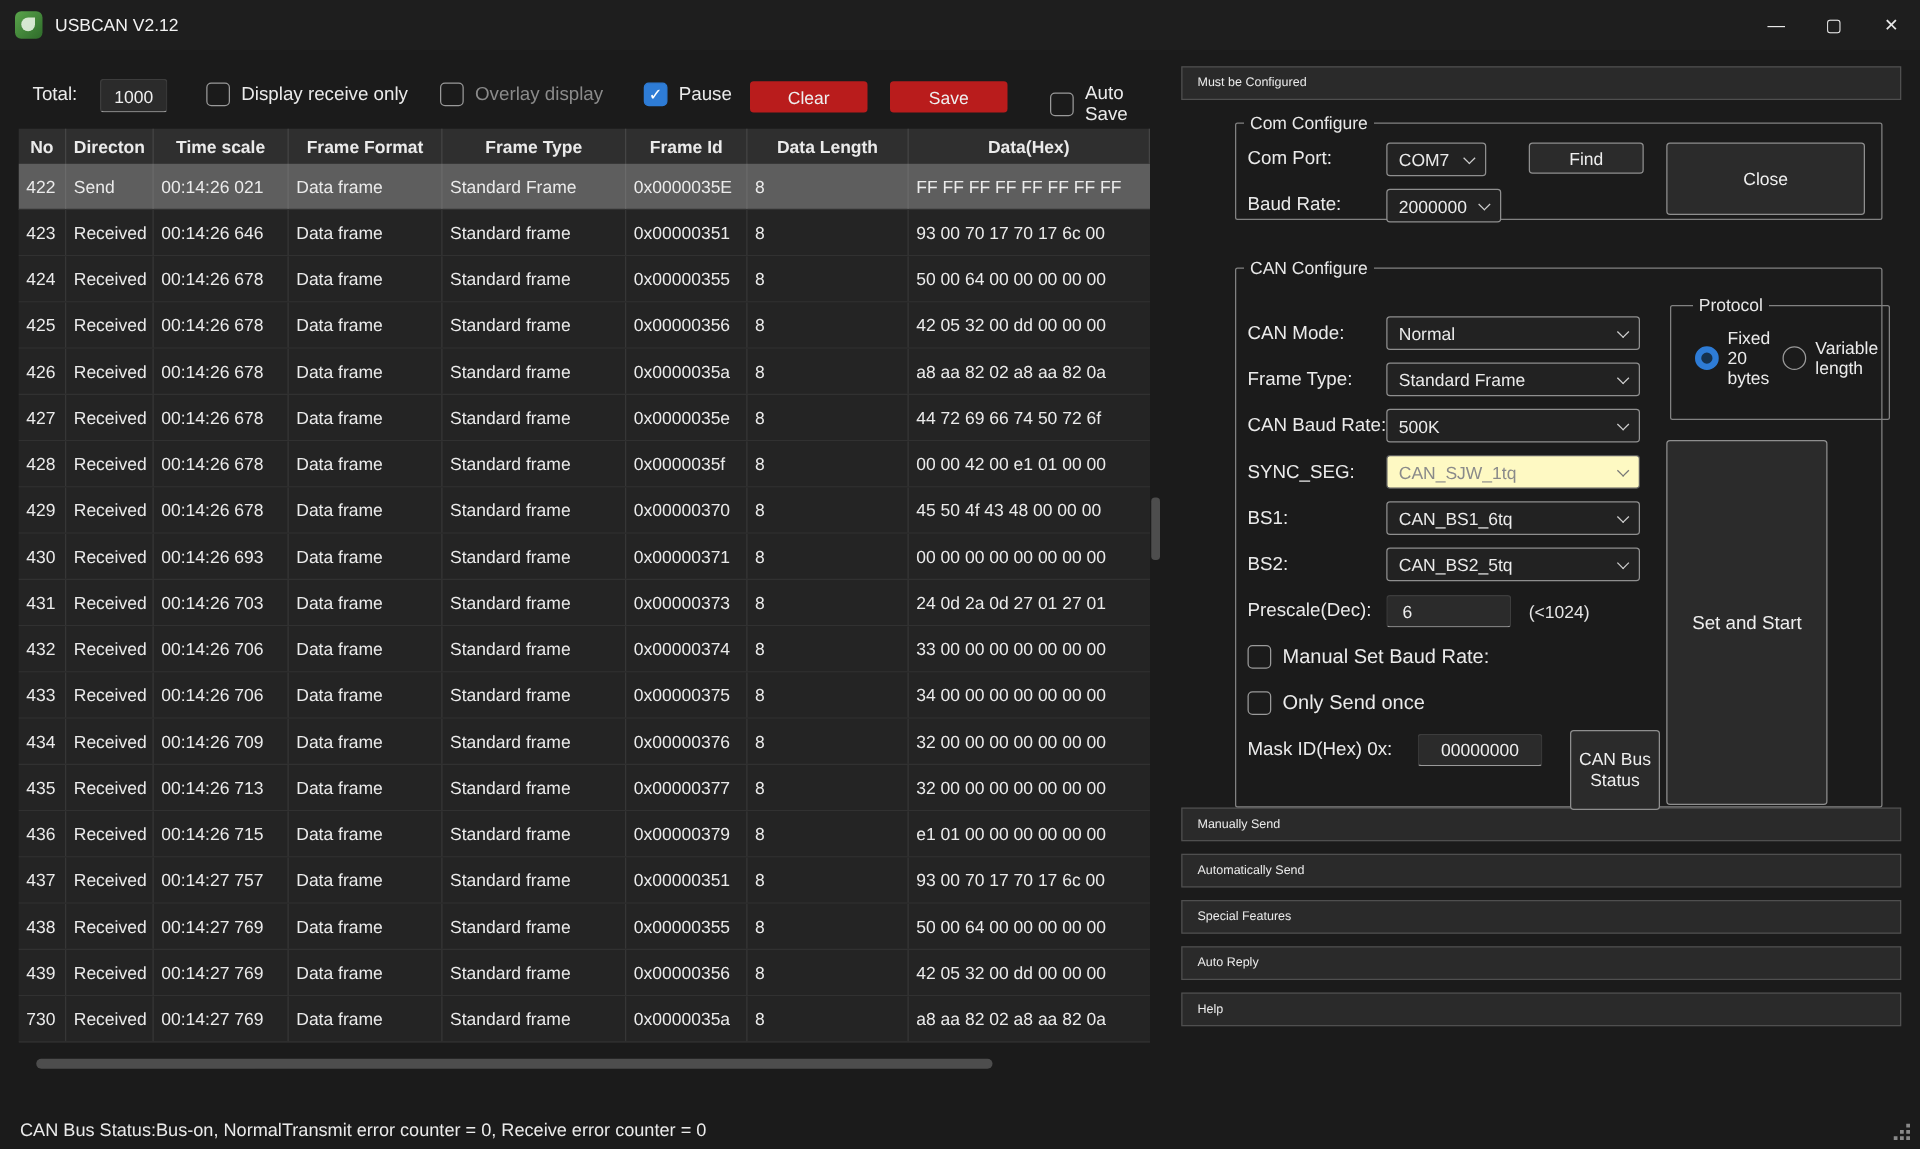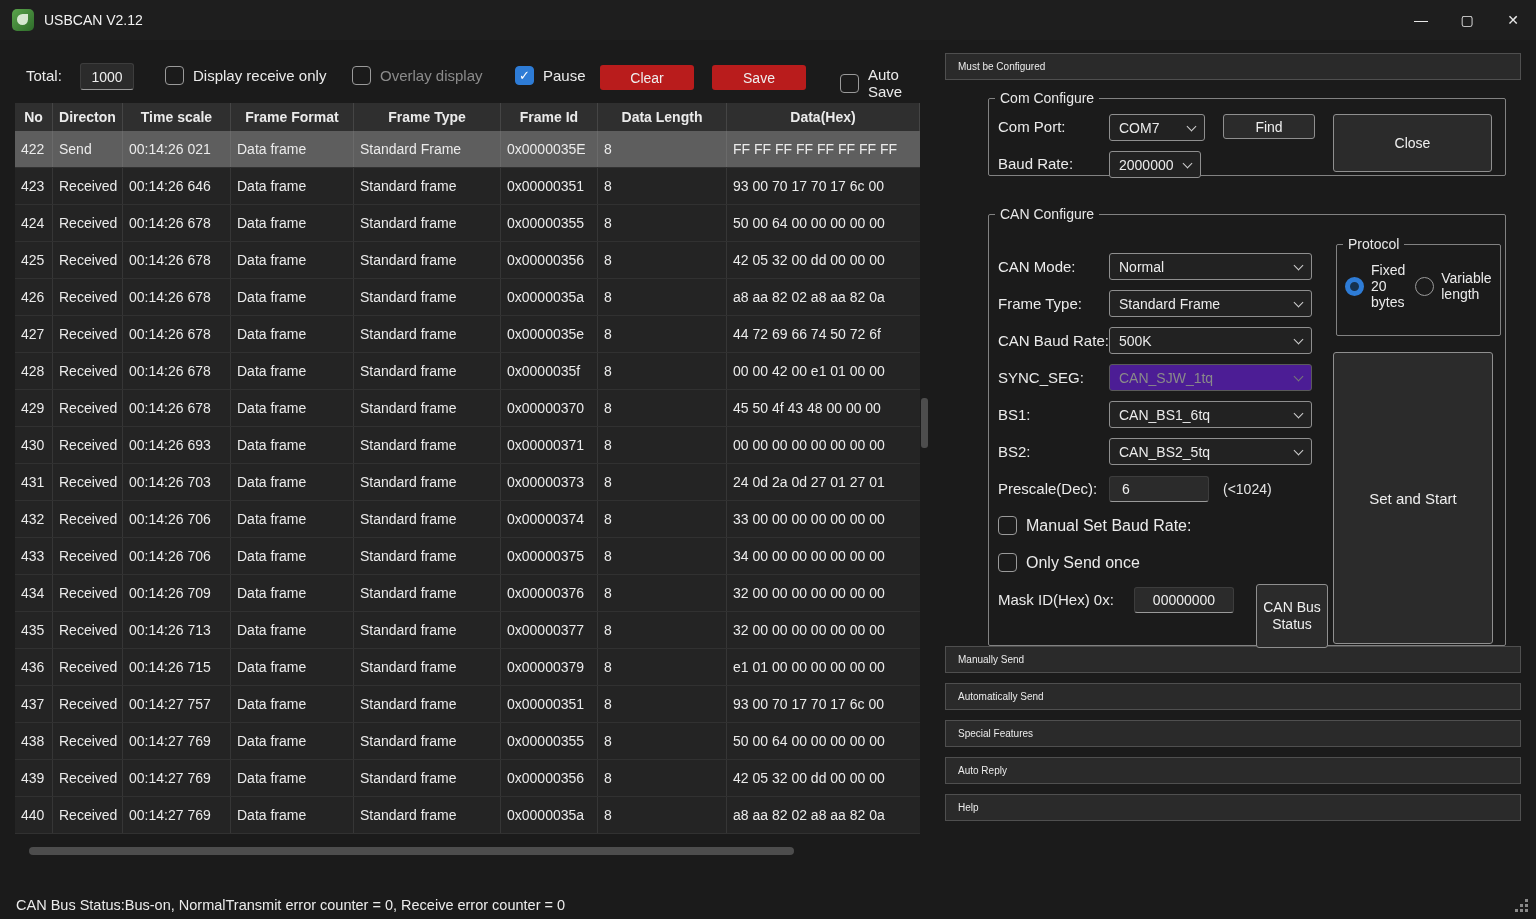--- a/index.html
+++ b/index.html
@@ -63,44 +63,44 @@
 
   .comfs { margin:10px 0 16px 43px; width:518px; height:86px; }
   .comfs > .abs { position:absolute; }
   .flabel { font-size:15px; color:#ebebeb; }
 
   .select { height:27px; background:#222; border:1px solid #8f8f8f; border-radius:3px;
             display:flex; align-items:center; padding:0 24px 0 9px; font-size:14px; position:relative;
             white-space:nowrap; }
   .select .chev { position:absolute; right:9px; top:8px; width:7px; height:7px;
             border-right:1.5px solid #cfcfcf; border-bottom:1.5px solid #cfcfcf; transform:rotate(45deg); }
-  .select.disabled { color:#8a8a8a; border-color:#5a5a5a; background:#4c1d95; }
+  .select.disabled { color:#8a8a8a; border-color:#5a5a5a; background:#fef9c3; }
   .select.disabled .chev { border-color:#777; }
 
   .btn { background:#2b2b2b; border:1px solid #8f8f8f; border-radius:3px; color:#efefef;
          display:flex; align-items:center; justify-content:center; font-size:14px; text-align:center; }
 
   .canfs { margin:30px 11px 0 43px; width:518px; height:440px; }
   .canleft { position:absolute; left:9px; top:26px; width:335px; }
   .frow { display:flex; align-items:center; height:37px; }
   .frow .flabel { width:111px; flex:0 0 auto; }
   .frow .select { width:203px; flex:0 0 auto; }
   .frow .flabel-wide { width:136px; flex:0 0 auto; font-size:15px; }
   .fld { width:100px; height:26px; flex:0 0 auto; }
   .hint { margin-left:14px; font-size:14px; color:#e5e5e5; }
 
   .canbus-btn { position:absolute; left:267px; top:362px; width:72px; height:64px;
                 line-height:1.25; padding:2px; }
   .protofs { position:absolute; left:347px; top:14px; width:130px; height:100px;
-             display:block; }
+             display:block;padding-left:11px; }
   .proto-body { display:flex; flex-direction:row; gap:10px; padding:10px 8px 0 8px; }
   .ropt { display:flex; align-items:center; gap:7px; font-size:14px; }
   .radio { width:19px; height:19px; border-radius:50%; border:1px solid #9a9a9a; flex:0 0 auto; background:transparent; }
   .ropt.on .radio { border:5px solid #2e7cd6; background:#16324e; }
-  .setstart { position:absolute; left:344px; top:130px; width:160px; height:292px; font-size:15px;text-align:center; }
+  .setstart { position:absolute; left:344px; top:130px; width:129px; height:292px; font-size:15px;text-align:center; }
 
   
   .statusbar { position:absolute; left:0; bottom:0; width:1536px; height:28px;
                display:flex; align-items:center; padding-left:16px; font-size:14.5px; }
   .grip { position:absolute; right:8px; bottom:7px; width:3px; height:3px; background:#8a8a8a;
           box-shadow: 0 -5px 0 #8a8a8a, 0 -10px 0 #8a8a8a, -5px 0 0 #8a8a8a, -10px 0 0 #8a8a8a, -5px -5px 0 #8a8a8a; }
 </style>
 </head>
 <body>
 
@@ -327,21 +327,21 @@
           <div class="tcell c0">439</div>
           <div class="tcell c1">Received</div>
           <div class="tcell c2">00:14:27 769</div>
           <div class="tcell c3">Data frame</div>
           <div class="tcell c4">Standard frame</div>
           <div class="tcell c5">0x00000356</div>
           <div class="tcell c6">8</div>
           <div class="tcell c7">42 05 32 00 dd 00 00 00</div>
         </div>
         <div class="trow">
-          <div class="tcell c0">440</div>
+          <div class="tcell c0">730</div>
           <div class="tcell c1">Received</div>
           <div class="tcell c2">00:14:27 769</div>
           <div class="tcell c3">Data frame</div>
           <div class="tcell c4">Standard frame</div>
           <div class="tcell c5">0x0000035a</div>
           <div class="tcell c6">8</div>
           <div class="tcell c7">a8 aa 82 02 a8 aa 82 0a</div>
         </div>
       </div>
   </div>
@@ -351,21 +351,21 @@
   <div class="vscroll">
     <div class="vthumb"></div>
   </div>
 
   <div class="rpanel">
     <div class="bar">Must be Configured</div>
 
     <fieldset class="comfs">
       <legend>Com Configure</legend>
       <span class="flabel abs" style="left:9px; top:12px;">Com Port:</span>
-      <div class="select abs" style="left:120px; top:8px; width:96px;">
+      <div class="select abs" style="left:120px; top:8px; width:80px;">
         <span>COM7</span>
         <span class="chev"></span>
       </div>
       <div class="btn abs" style="left:234px; top:8px; width:92px; height:25px;">Find</div>
       <div class="btn abs" style="left:344px; top:8px; width:159px; height:58px;">Close</div>
       <span class="flabel abs" style="left:9px; top:49px;">Baud Rate:</span>
       <div class="select abs" style="left:120px; top:45px; width:92px;">
         <span>2000000</span>
         <span class="chev"></span>
       </div>

